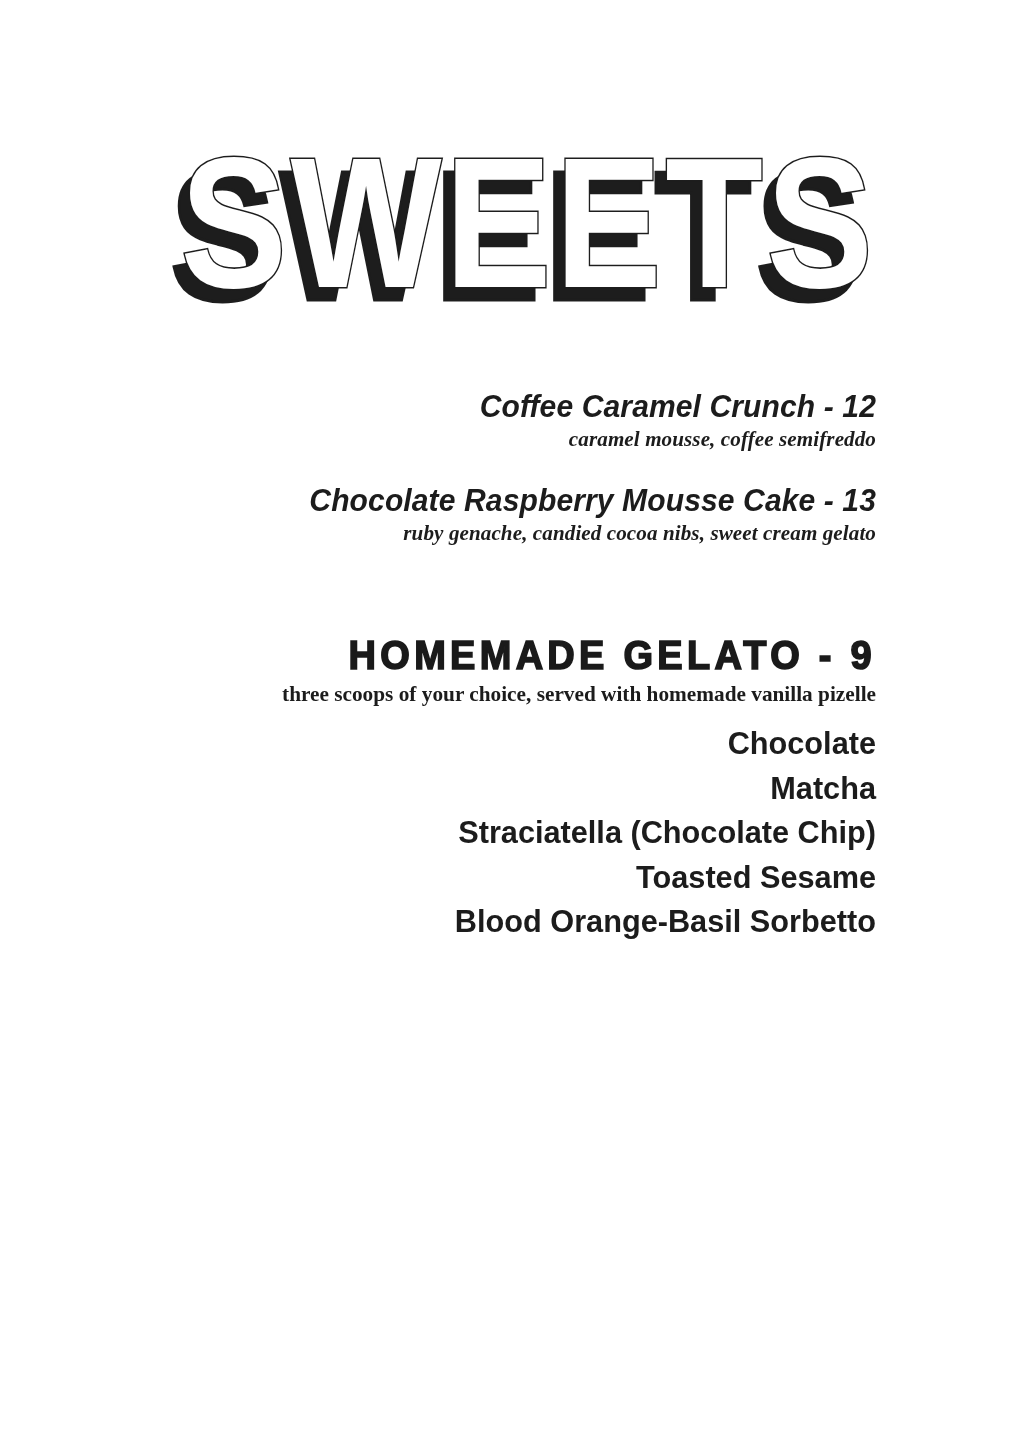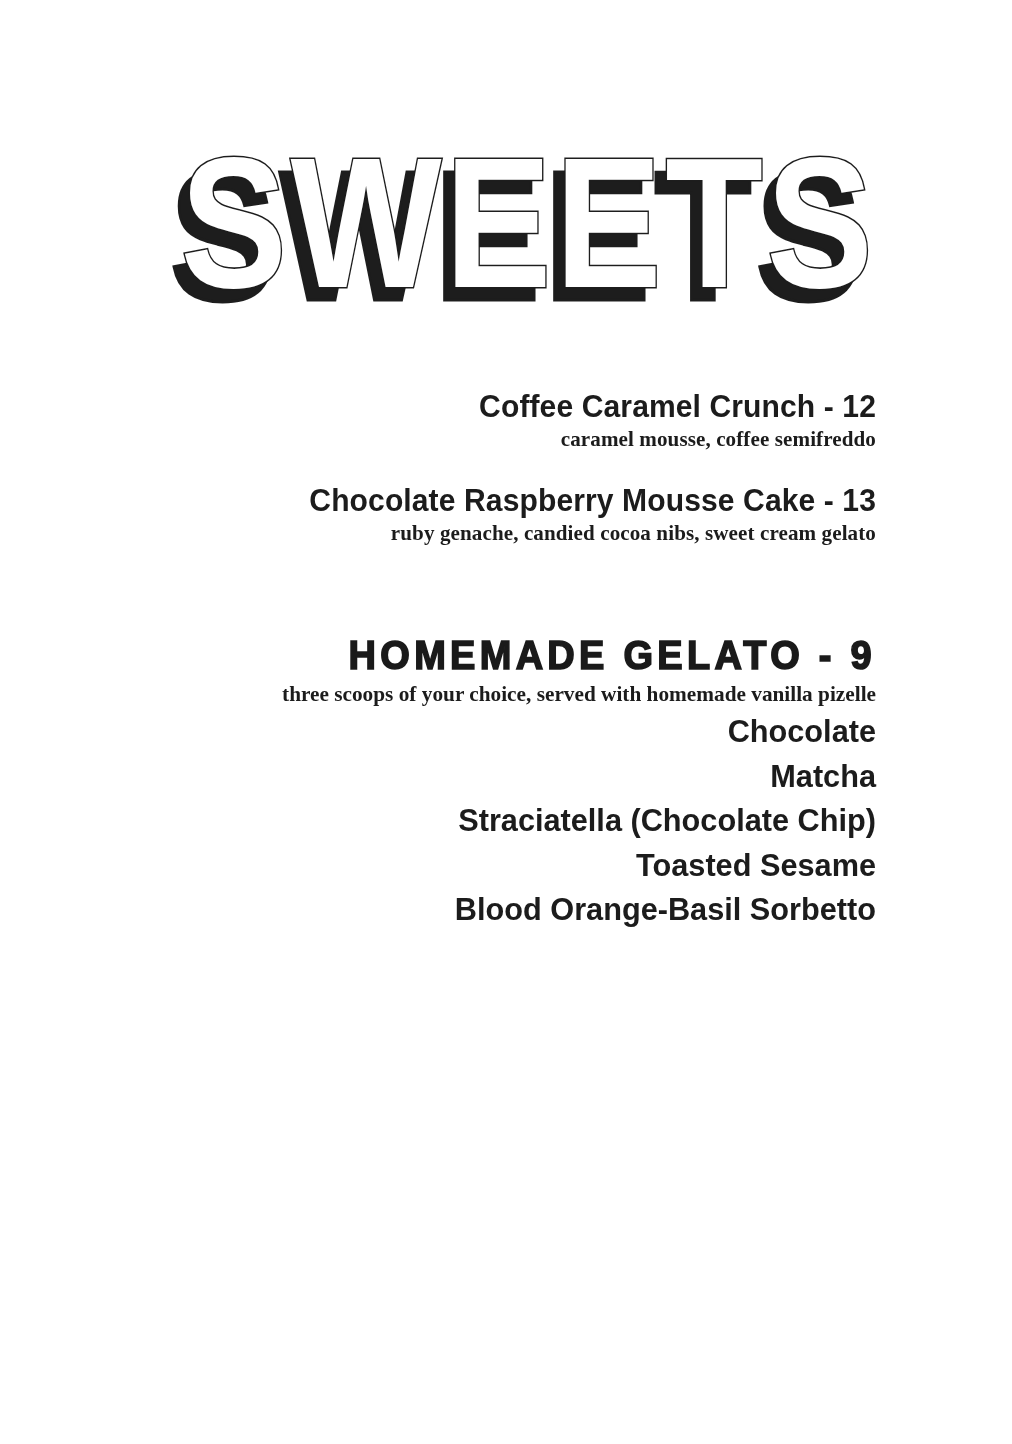--- a/index.html
+++ b/index.html
@@ -66,20 +66,21 @@
     position: relative;
     z-index: 2;
     color: #ffffff;
     -webkit-text-stroke: 3.2px #1d1d1d;
     paint-order: stroke fill;
   }
 
   
   .items {
     margin-top: 26px;
+    font-style: italic;
   }
   .item {
     margin-bottom: 30px;
   }
   .item:last-child { margin-bottom: 0; }
 
   .item-name {
     font-family: "Liberation Sans Narrow", "Liberation Sans", sans-serif;
     font-weight: 700;
     font-size: 31px;
@@ -123,21 +124,21 @@
     font-family: "Liberation Serif", "DejaVu Serif", serif;
     font-weight: 700;
     font-size: 21.5px;
     line-height: 32px;
     color: #1c1c1c;
     white-space: nowrap;
     transform: scaleX(0.99);
     transform-origin: 100% 50%;
   }
   .flavors {
-    margin-top: 0;
+    margin-top: 12px;
   }
   .flavor {
     font-family: "Liberation Sans Narrow", "Liberation Sans", sans-serif;
     font-weight: 600;
     font-size: 31px;
     line-height: 44.5px;
     color: #1c1c1c;
     white-space: nowrap;
     transform: scaleX(0.99);
     transform-origin: 100% 50%;

